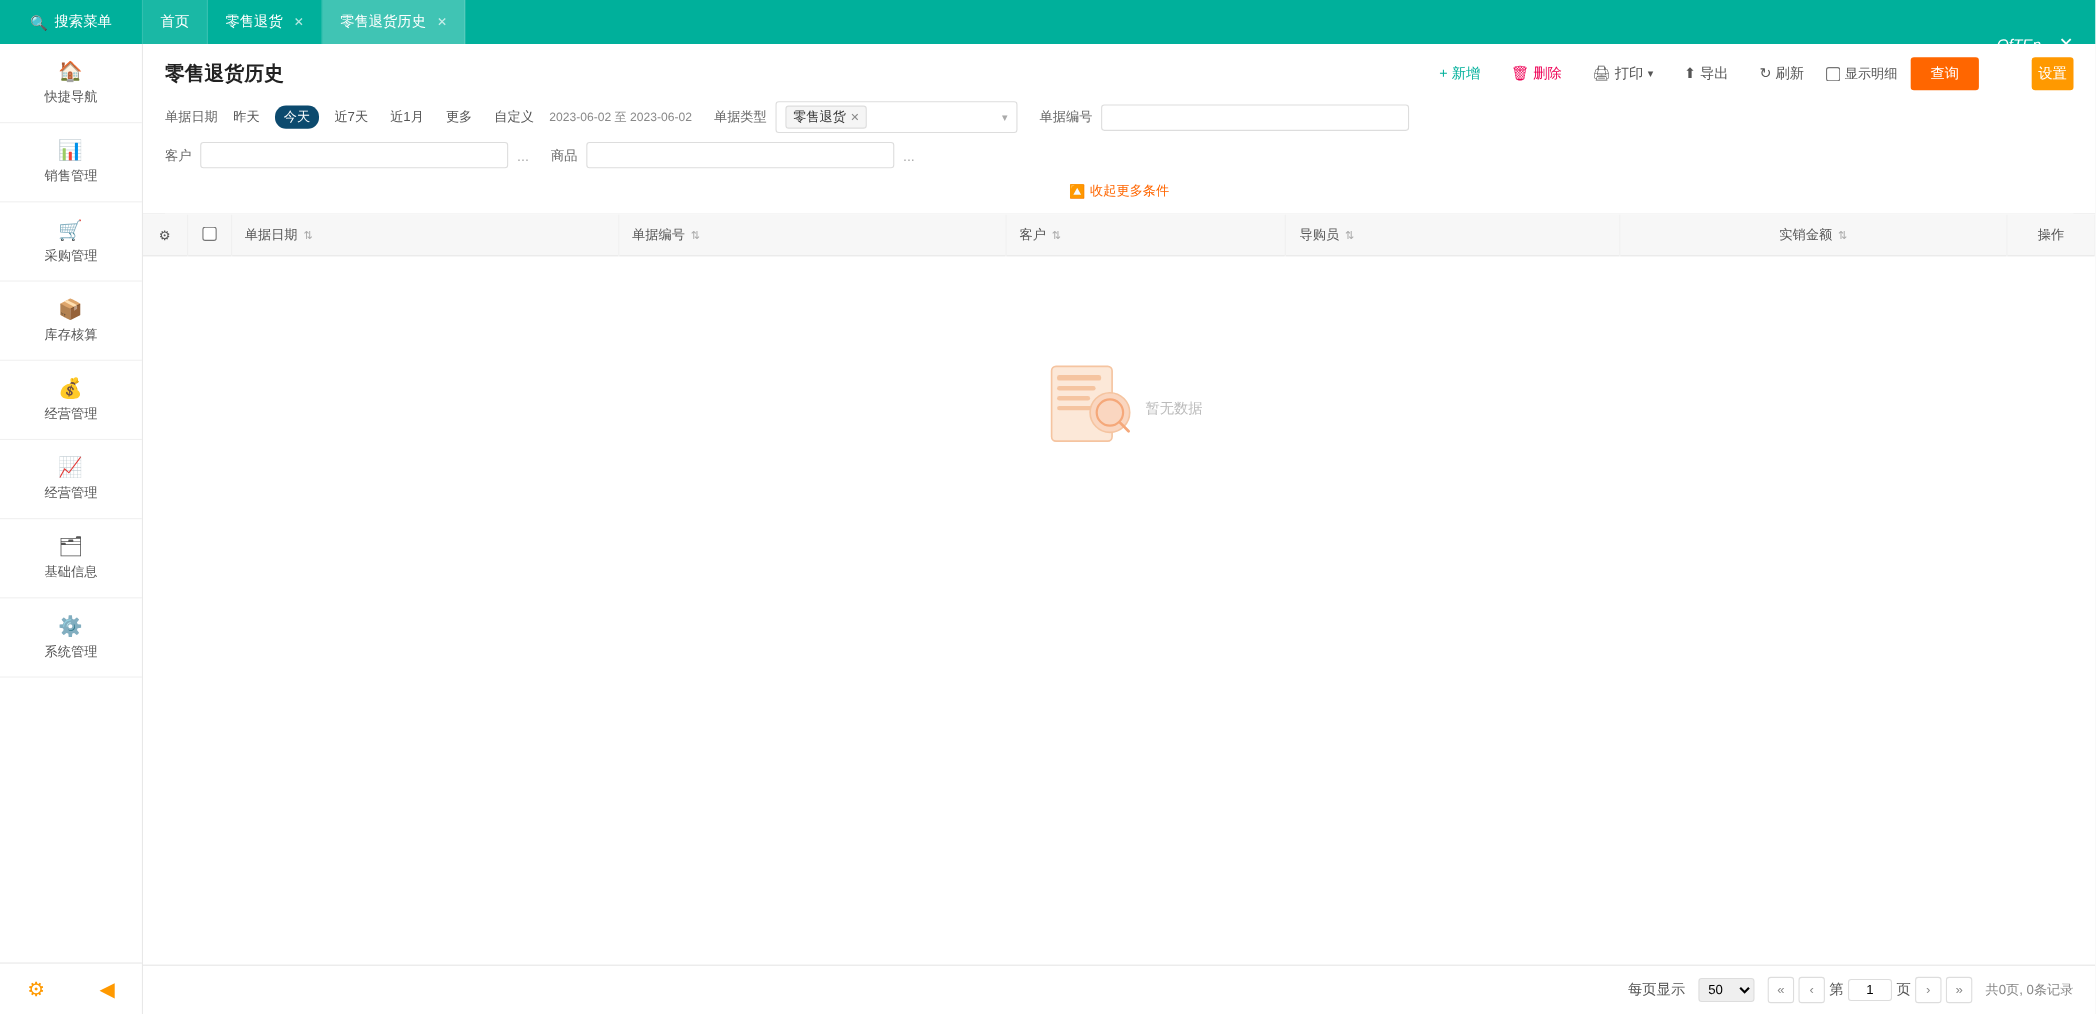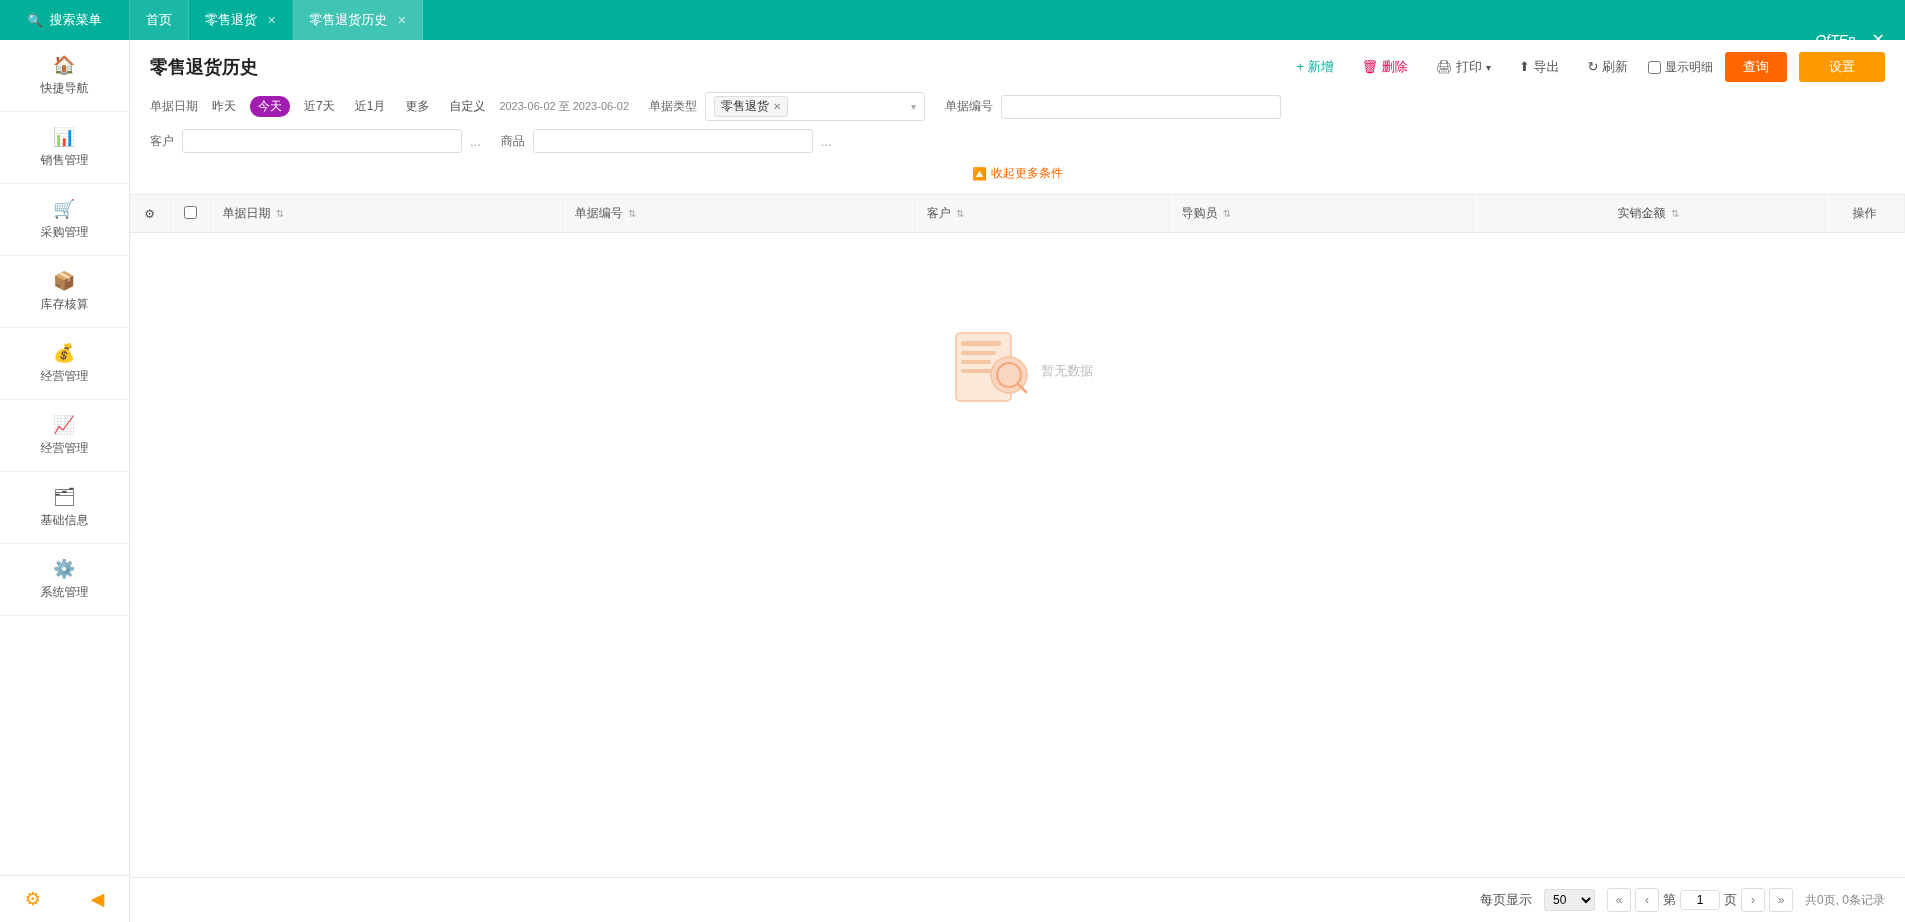--- a/index.html
+++ b/index.html
@@ -32,32 +32,32 @@
 
     
     .page-header { background: #fff; padding: 12px 20px 0 20px; border-bottom: 1px solid #e8e8e8; flex-shrink: 0; }
     .page-title-row { display: flex; align-items: center; justify-content: space-between; margin-bottom: 10px; }
     .page-title { font-size: 18px; font-weight: bold; color: #222; }
     .toolbar { display: flex; align-items: center; gap: 12px; }
     .toolbar-btn { display: flex; align-items: center; gap: 4px; color: #555; cursor: pointer; font-size: 13px; padding: 4px 8px; border-radius: 3px; }
     .toolbar-btn.add { color: #00b09b; }
     .toolbar-btn.delete { color: #e05; }
     .btn-query { background: #f60; color: #fff; border: none; padding: 6px 18px; border-radius: 3px; cursor: pointer; font-size: 13px; }
-    .btn-settings { background: #f90; color: #fff; border: none; padding: 6px 30px; border-radius: 3px; cursor: pointer; font-size: 13px; }
+    .btn-settings { background: #f90; color: #fff; border: none; padding: 6px 6px; border-radius: 3px; cursor: pointer; font-size: 13px; margin-left: 36px; }
     .show-detail { display: flex; align-items: center; gap: 4px; font-size: 12px; color: #555; }
     .show-detail input { cursor: pointer; }
 
     
     .filter-area { background: #fff; padding: 10px 20px; flex-shrink: 0; }
     .filter-row { display: flex; align-items: center; gap: 20px; margin-bottom: 8px; flex-wrap: wrap; }
     .filter-item { display: flex; align-items: center; gap: 8px; }
     .filter-label { color: #666; font-size: 12px; white-space: nowrap; }
     .date-filters { display: flex; align-items: center; gap: 8px; }
     .date-btn { padding: 2px 6px; border-radius: 3px; cursor: pointer; font-size: 12px; color: #555; }
-    .date-btn.active { background: #a21caf; color: #fff; border-radius: 10px; padding: 2px 8px; }
+    .date-btn.active { background: #0c4a6e; color: #fff; border-radius: 10px; padding: 2px 8px; }
     .date-range { font-size: 11px; color: #888; }
     .tag-select { display: flex; align-items: center; gap: 4px; border: 1px solid #ddd; border-radius: 3px; padding: 3px 8px; min-width: 200px; background: #fff; cursor: pointer; }
     .tag-item { background: #f5f5f5; border: 1px solid #ddd; padding: 1px 6px; border-radius: 3px; font-size: 12px; display: flex; align-items: center; gap: 4px; }
     .tag-close { cursor: pointer; color: #888; font-size: 10px; }
     .filter-input { border: 1px solid #ddd; border-radius: 3px; padding: 4px 8px; font-size: 12px; width: 200px; outline: none; }
     .filter-dots { color: #aaa; cursor: pointer; }
     .collapse-btn { display: flex; align-items: center; gap: 4px; color: #f60; cursor: pointer; font-size: 12px; padding: 4px 12px; background: #fff; border-radius: 3px; }
     .collapse-row { display: flex; justify-content: center; margin-top: 4px; }
 
     

